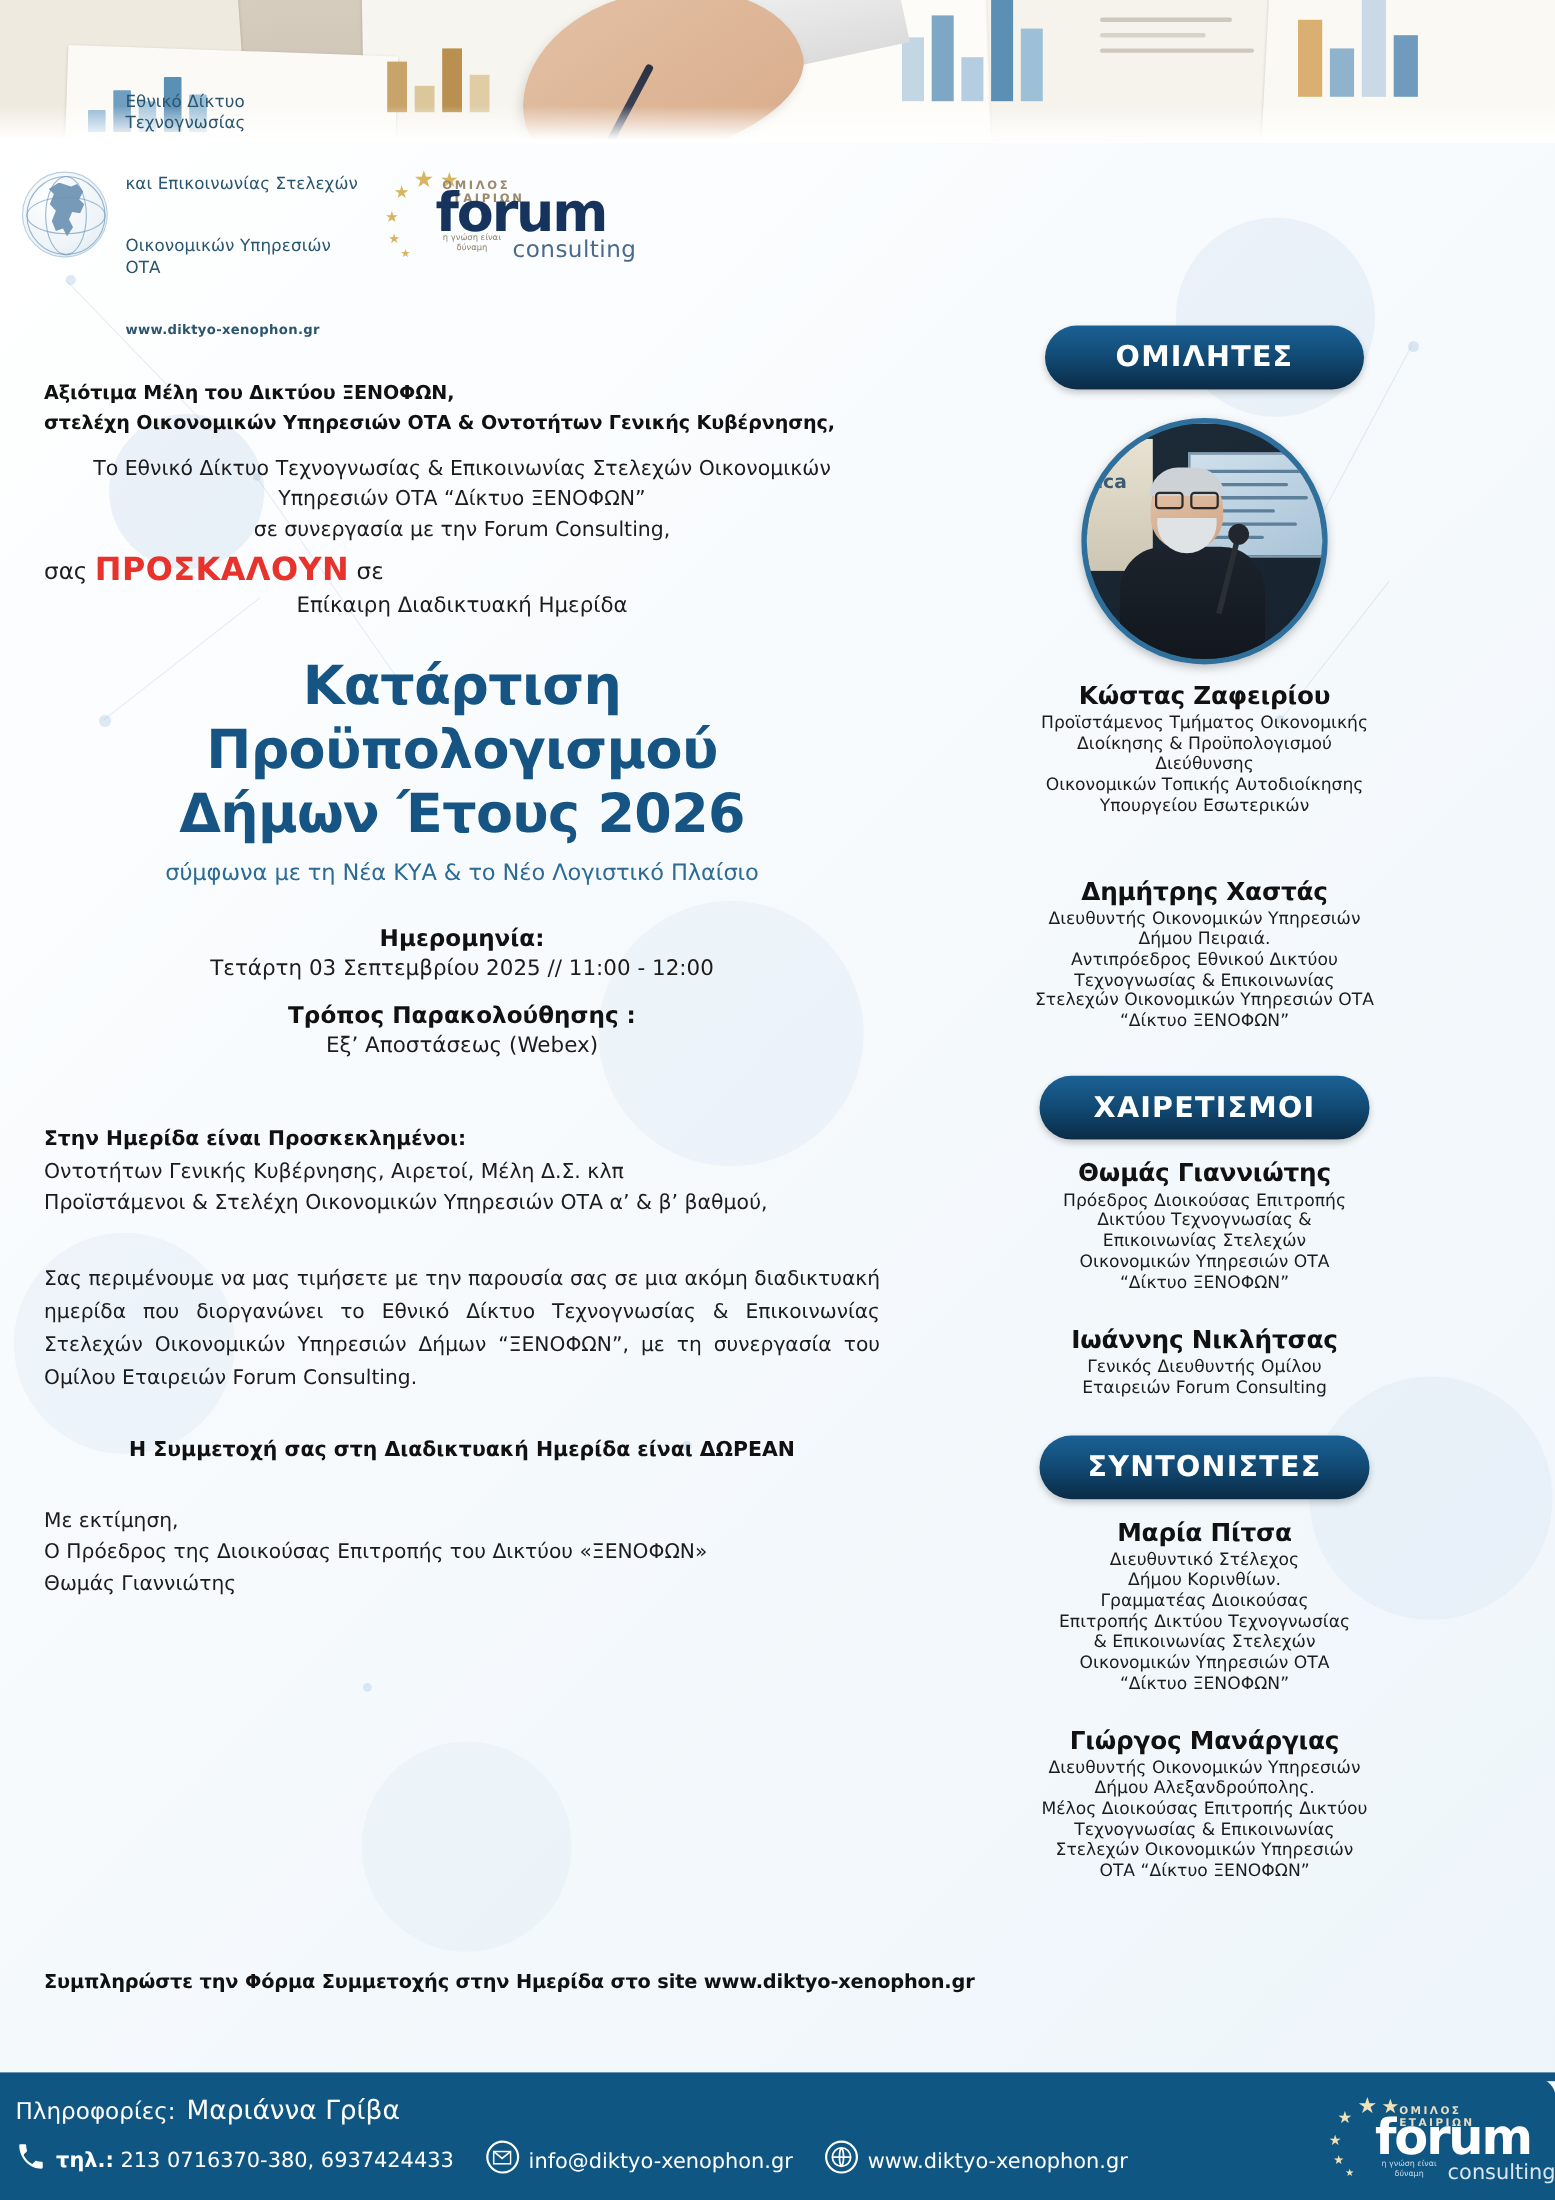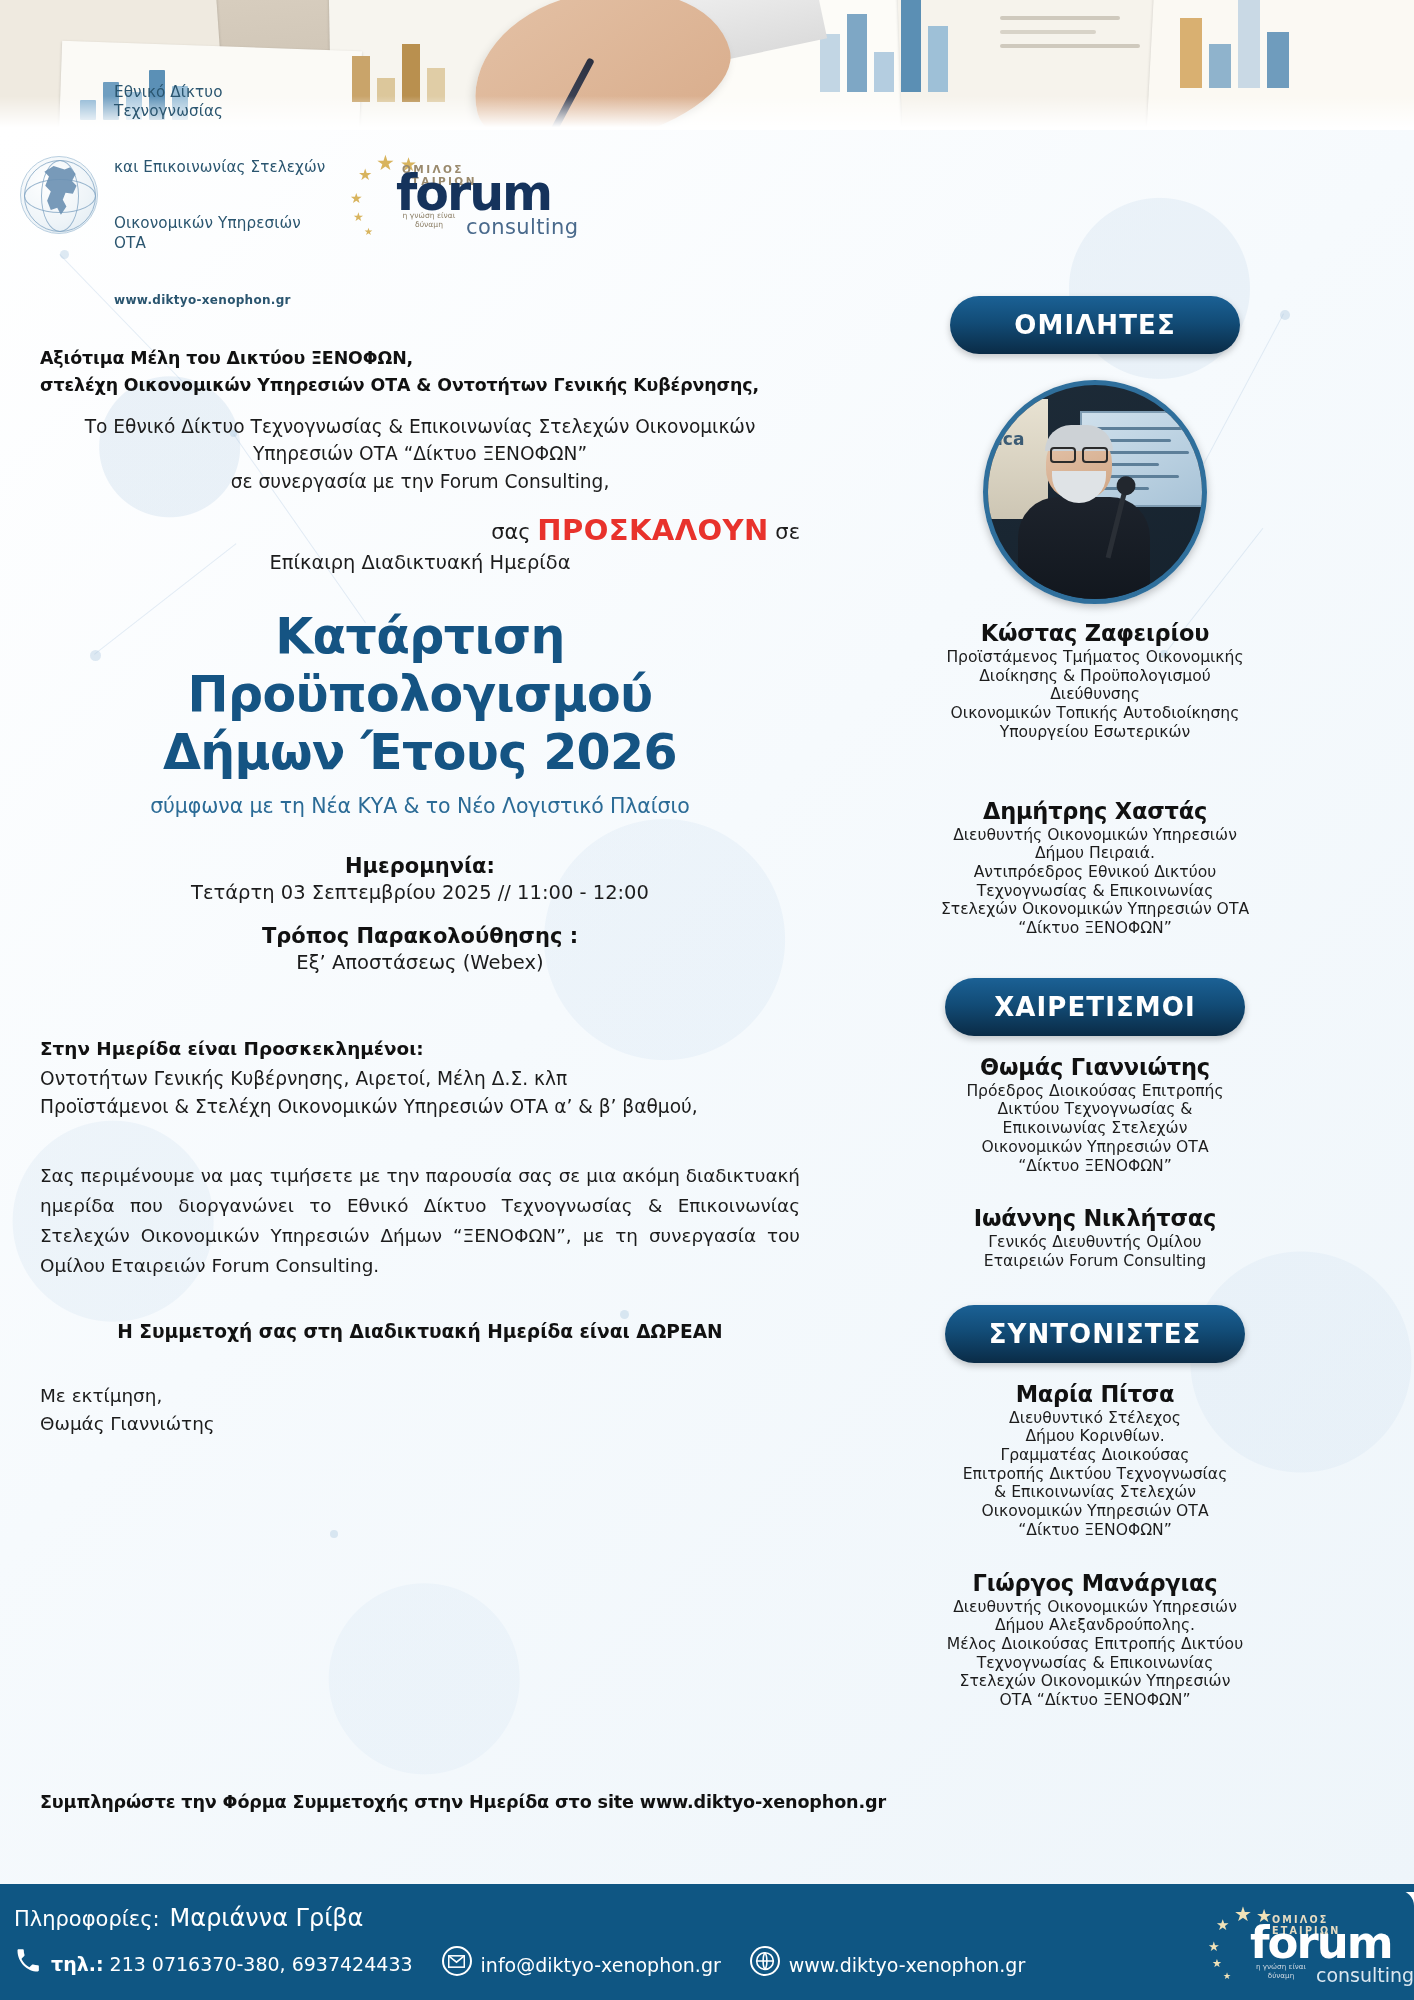--- a/index.html
+++ b/index.html
@@ -97,21 +97,21 @@
   .forum-omilos{position:absolute;left:52px;top:14px;font-size:10.5px;letter-spacing:2.4px;color:#9a8a6d;font-weight:bold;}
   .forum-word{position:absolute;left:46px;top:20px;font-size:49px;font-weight:bold;color:#15335c;letter-spacing:-2px;line-height:1;}
   .forum-sub{position:absolute;left:116px;top:66px;font-size:21px;color:#4a6a8c;letter-spacing:.4px;}
   .forum-tag{position:absolute;left:48px;top:62px;font-size:7.6px;color:#8c7f66;line-height:1.25;text-align:center;width:62px;}
 
   
   .main-col{position:absolute;left:40px;top:345px;width:760px;}
   .salutation{font-size:17.4px;font-weight:bold;color:#111;line-height:1.55;letter-spacing:-.1px;}
   .intro{margin-top:14px;text-align:center;font-size:18.6px;color:#1c1c1c;line-height:1.48;}
   .intro .ln{display:block;}
-  .invite-line{margin-top:18px;text-align:right;font-size:21px;color:#1c1c1c;}
+  .invite-line{margin-top:5px;text-align:left;font-size:21px;color:#1c1c1c;}
   .invite-line .big{font-size:29px;font-weight:bold;color:#e8322c;letter-spacing:.4px;vertical-align:-1px;}
   .invite-sub{margin-top:4px;text-align:center;font-size:19.4px;color:#1c1c1c;}
 
   .title-block{margin-top:34px;text-align:center;}
   .title-main{font-size:49px;font-weight:bold;color:#155483;line-height:1.18;letter-spacing:-.6px;}
   .title-note{margin-top:12px;font-size:20.5px;color:#2b6b96;letter-spacing:-.1px;}
 
   .meta{margin-top:36px;text-align:center;}
   .meta-label{font-size:21px;font-weight:bold;color:#111;}
   .meta-val{font-size:19.5px;color:#1c1c1c;margin-top:3px;}
@@ -329,20 +329,21 @@
       <div>Προϊστάμενοι &amp; Στελέχη Οικονομικών Υπηρεσιών ΟΤΑ α’ &amp; β’ βαθμού,</div>
     </div>
   </div>
 
   <div class="para">Σας περιμένουμε να μας τιμήσετε με την παρουσία σας σε μια ακόμη διαδικτυακή ημερίδα που διοργανώνει το Εθνικό Δίκτυο Τεχνογνωσίας &amp; Επικοινωνίας Στελεχών Οικονομικών Υπηρεσιών Δήμων “ΞΕΝΟΦΩΝ”, με τη συνεργασία του Ομίλου Εταιρειών Forum Consulting.</div>
 
   <div class="free">Η Συμμετοχή σας στη Διαδικτυακή Ημερίδα είναι ΔΩΡΕΑΝ</div>
 
   <div class="regards">
     <div>Με εκτίμηση,</div>
+    <div>Ο Πρόεδρος της Διοικούσας Επιτροπής του Δικτύου «ΞΕΝΟΦΩΝ»</div>
     <div>Θωμάς Γιαννιώτης</div>
   </div>
 </div>
 
 <div class="form-line">Συμπληρώστε την Φόρμα Συμμετοχής στην Ημερίδα στο site www.diktyo-xenophon.gr</div>
 
 <div class="side">
 
   <div class="pill">
     <span>ΟΜΙΛΗΤΕΣ</span>

